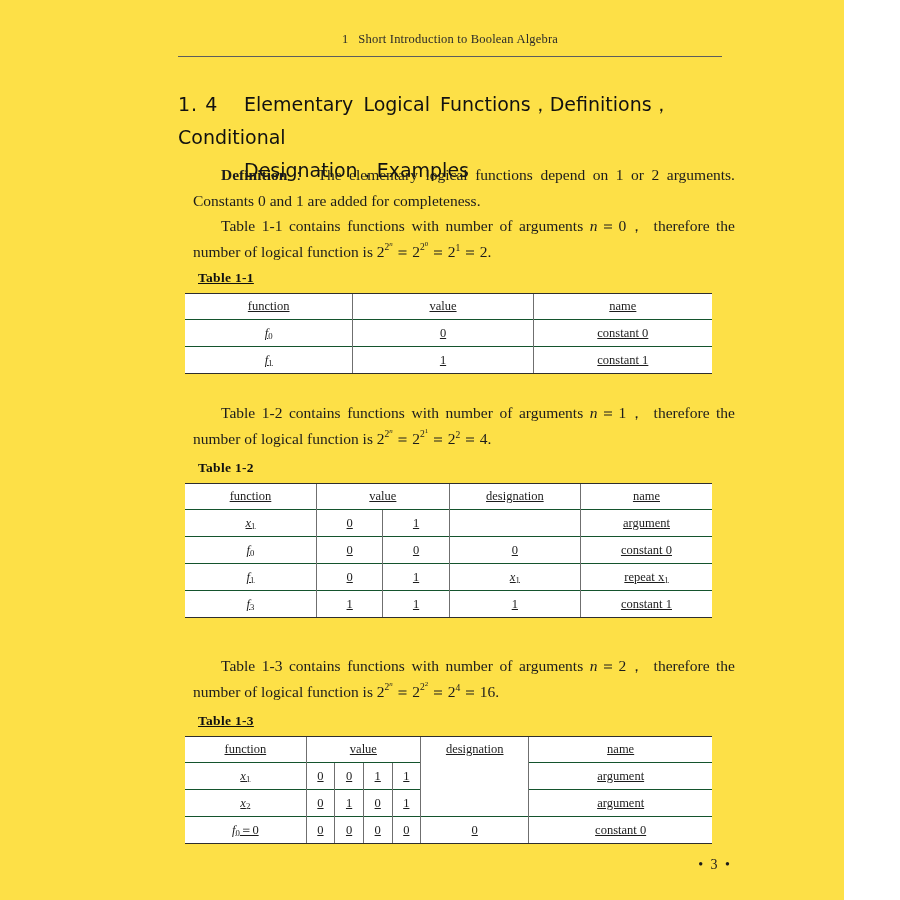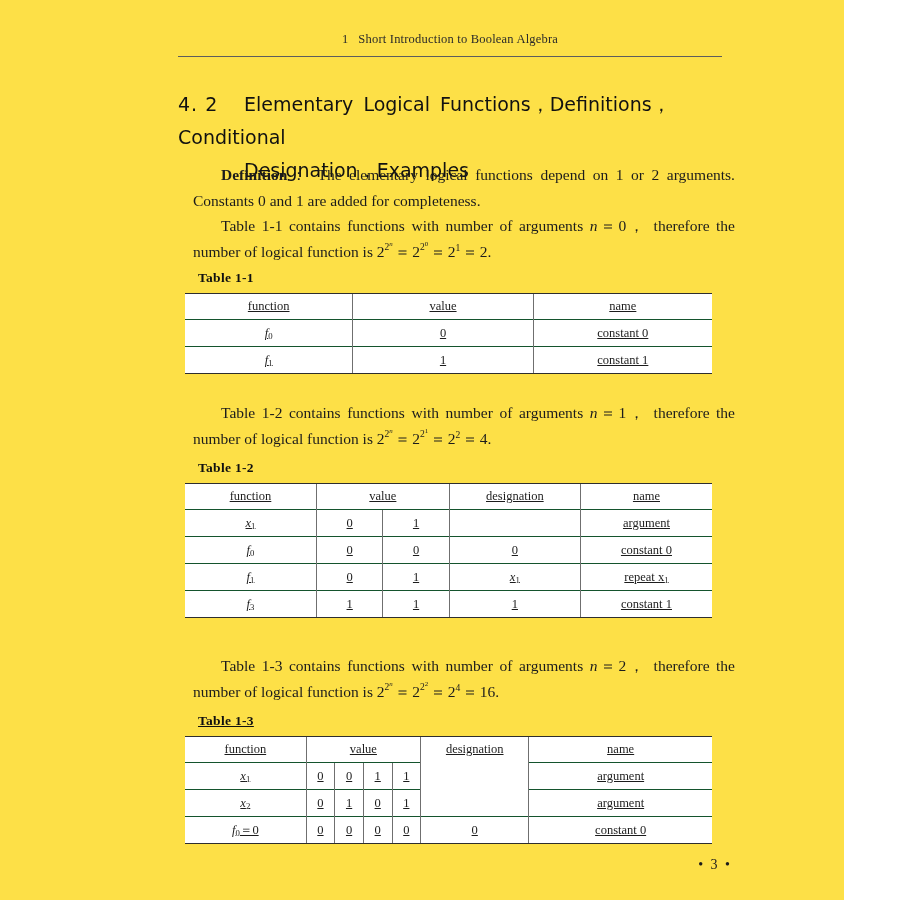--- a/index.html
+++ b/index.html
@@ -139,37 +139,37 @@
 <body>
 
 <div class="page">
 
   <div class="runhead">
     <span class="num">1</span><span>Short Introduction to Boolean Algebra</span>
   </div>
   <div class="runhead-rule"></div>
 
   <div class="sec-heading">
-    <span class="sec-num">4. 2</span><span class="sec-title">Elementary Logical Functions，Definitions，Conditional</span>
+    <span class="sec-num">1. 4</span><span class="sec-title">Elementary Logical Functions，Definitions，Conditional</span>
     <span class="sec-title-2">Designation，Examples</span>
   </div>
 
   <div class="para" style="top:162px;">
     <span class="indent"></span><span class="bold">Definition</span><span>：</span>
     <span>The elementary logical functions depend on 1 or 2 arguments. Constants 0 and 1 are added for completeness.</span>
   </div>
 
   <div class="para" style="top:213px;">
     <span class="indent"></span><span>Table 1-1 contains functions with number of arguments</span>
     <span class="mi">n</span><span>＝0，</span>
     <span>therefore the number of logical function is</span>
     <span class="mexp"><span>2</span><sup><span>2</span><sup class="mi">n</sup></sup><span class="eq">＝</span><span>2</span><sup><span>2</span><sup>0</sup></sup><span class="eq">＝</span><span>2</span><sup>1</sup><span class="eq">＝</span><span>2.</span></span>
   </div>
 
-  <div class="tbl-caption" style="left:198px; top:270px;">Table 1-1</div>
+  <div class="tbl-caption" style="left:198px; top:270px;text-decoration:underline;">Table 1-1</div>
   <table class="tbl" style="left:185px; top:293px; width:527px;">
     <tbody>
         <tr>
       <th class="hdr-cell topline" style="width:168px;">function</th>
       <th class="hdr-cell topline vl" style="width:180px;">value</th>
       <th class="hdr-cell topline vl" style="width:179px;">name</th>
     </tr>
     <tr>
       <td class="row-cell thinline"><span class="mi">f</span><sub class="sb">0</sub></td>
       <td class="row-cell thinline vl">0</td>

